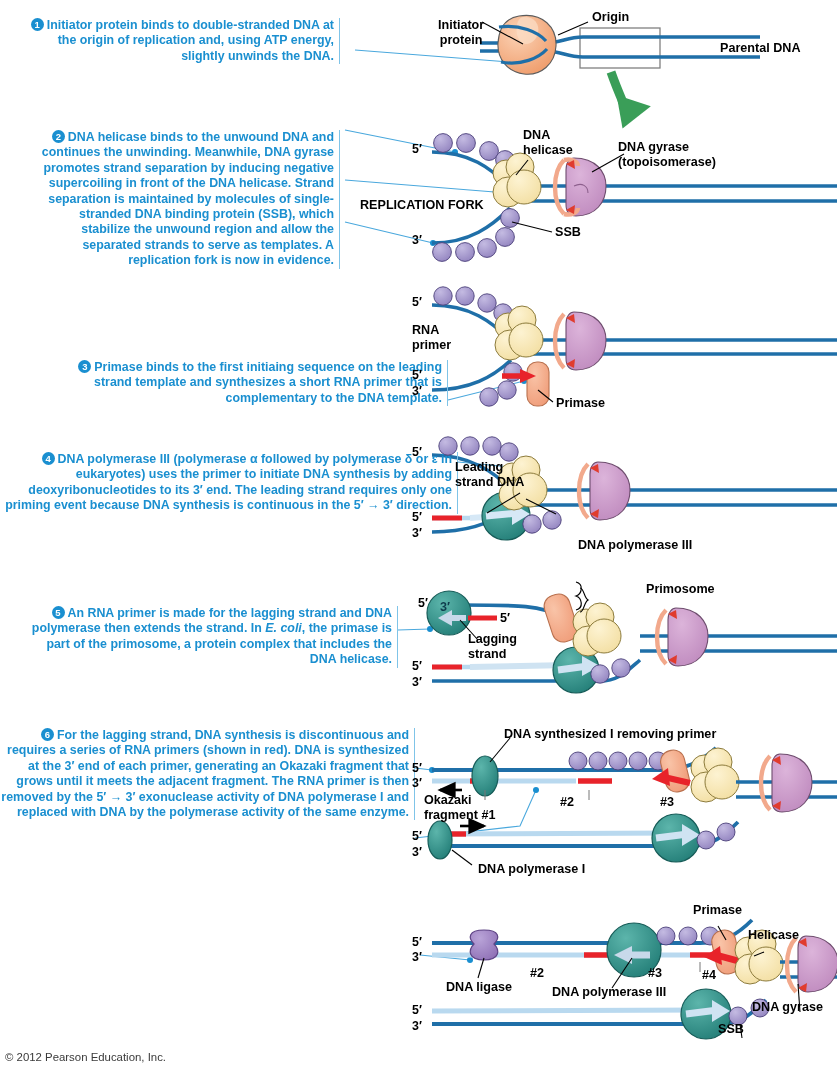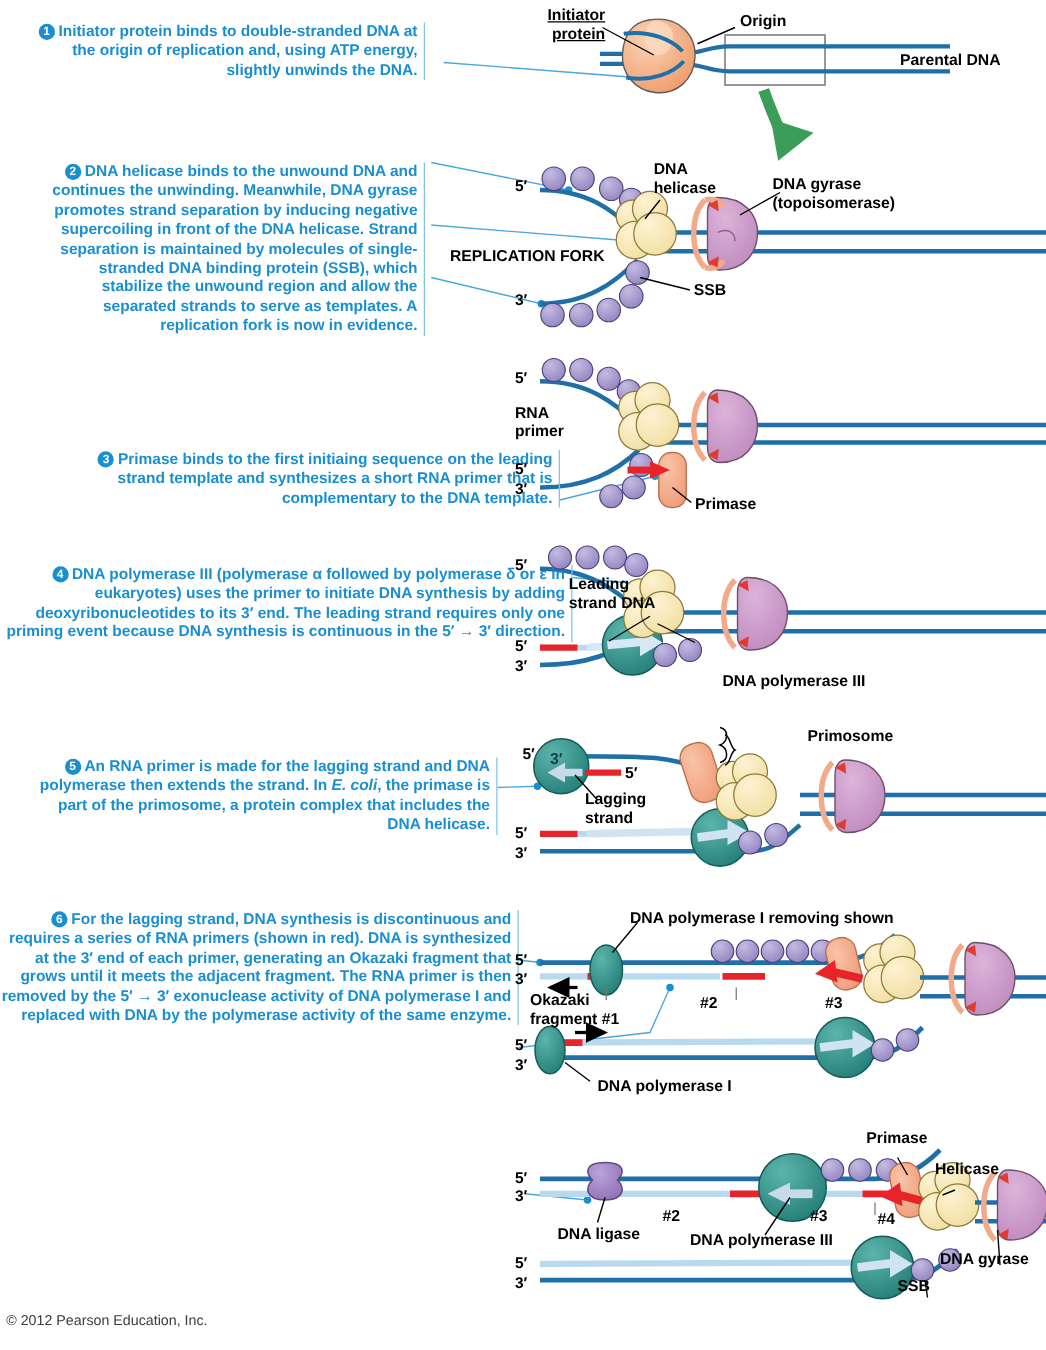--- a/index.html
+++ b/index.html
@@ -441,21 +441,21 @@
 
   <div class="step-text" style="left:20px;top:606px;width:378px;">
     <span class="num">5</span><span>An RNA primer is made for the lagging strand and DNA polymerase then extends the strand. In <i>E. coli</i>, the primase is part of the primosome, a protein complex that includes the DNA helicase.</span>
   </div>
 
   <div class="step-text" style="left:0px;top:728px;width:415px;">
     <span class="num">6</span><span>For the lagging strand, DNA synthesis is discontinuous and requires a series of RNA primers (shown in red). DNA is synthesized at the 3′ end of each primer, generating an Okazaki fragment that grows until it meets the adjacent fragment. The RNA primer is then removed by the 5′ → 3′ exonuclease activity of DNA polymerase I and replaced with DNA by the polymerase activity of the same enzyme.</span>
   </div>
 
 
-  <div class="lbl" style="left:438px;top:5px;text-align:right;text-decoration:underline;">Initiator
+  <div class="lbl" style="left:438px;top:18px;text-align:center;">Initiator
 protein</div>
   <div class="lbl" style="left:592px;top:10px;">Origin</div>
   <div class="lbl" style="left:720px;top:41px;">Parental DNA</div>
 
   <div class="lbl" style="left:523px;top:128px;">DNA
 helicase</div>
   <div class="lbl" style="left:618px;top:140px;">DNA gyrase
 (topoisomerase)</div>
   <div class="lbl" style="left:360px;top:198px;">REPLICATION FORK</div>
   <div class="lbl" style="left:555px;top:225px;">SSB</div>
@@ -478,21 +478,21 @@
 
   <div class="prime" style="left:418px;top:596px;">5′</div>
   <div class="lbl" style="left:440px;top:600px;color:#0f3d4d;">3′</div>
   <div class="lbl" style="left:500px;top:611px;">5′</div>
   <div class="lbl" style="left:468px;top:632px;">Lagging
 strand</div>
   <div class="lbl" style="left:602px;top:582px;padding-left:44px;">Primosome</div>
   <div class="prime" style="left:412px;top:659px;">5′</div>
   <div class="prime" style="left:412px;top:675px;">3′</div>
 
-  <div class="lbl" style="left:504px;top:727px;">DNA polymerase I removing shown</div>
+  <div class="lbl" style="left:504px;top:727px;">DNA synthesized I removing primer</div>
   <div class="prime" style="left:412px;top:761px;">5′</div>
   <div class="prime" style="left:412px;top:776px;">3′</div>
   <div class="lbl" style="left:424px;top:793px;">Okazaki
 fragment #1</div>
   <div class="lbl" style="left:560px;top:795px;">#2</div>
   <div class="lbl" style="left:660px;top:795px;">#3</div>
   <div class="prime" style="left:412px;top:829px;">5′</div>
   <div class="prime" style="left:412px;top:845px;">3′</div>
   <div class="lbl" style="left:478px;top:862px;">DNA polymerase I</div>
 

